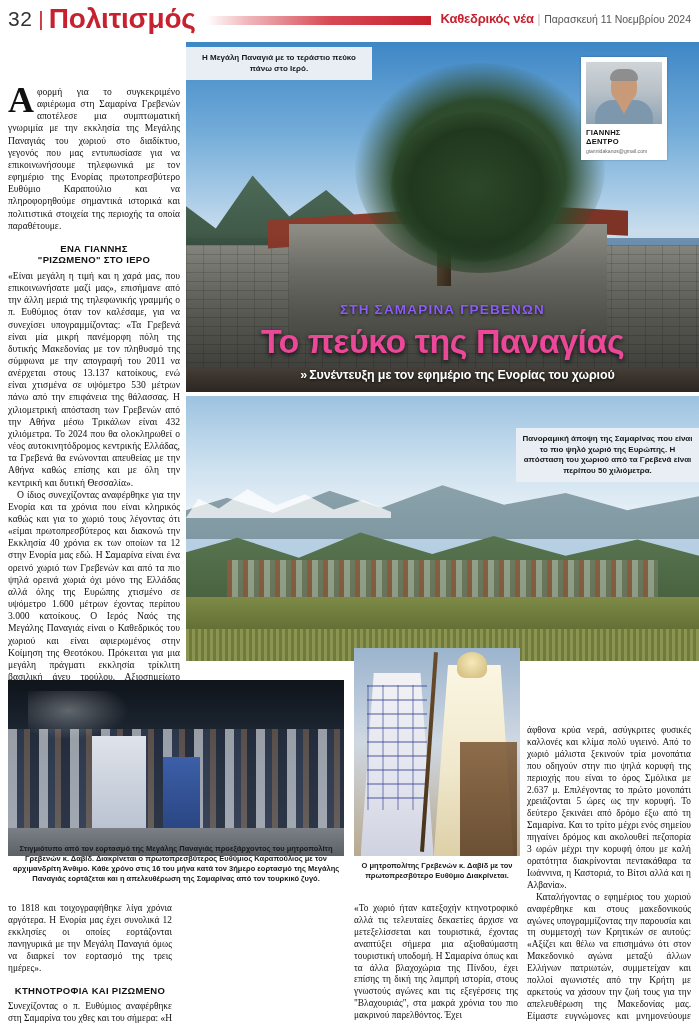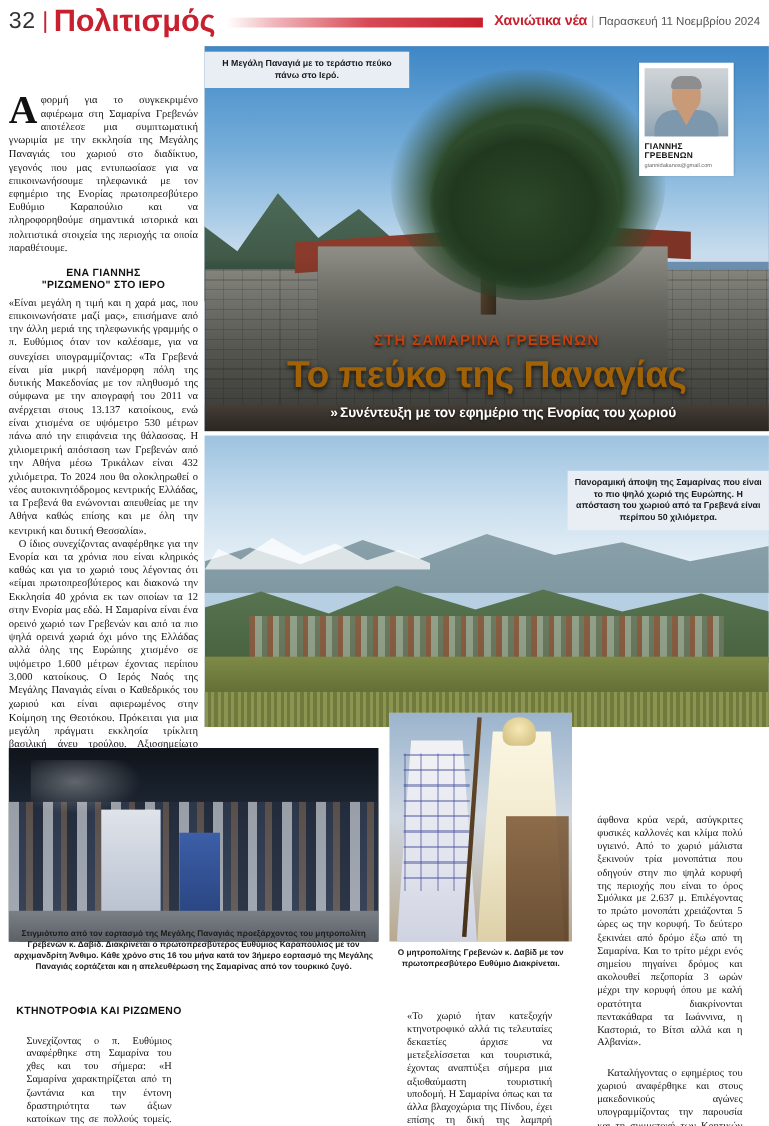--- a/index.html
+++ b/index.html
@@ -246,33 +246,33 @@
 
   
   .kicker {
     position: absolute;
     left: 186px; top: 302px;
     width: 513px;
     text-align: center;
     font-family: "Liberation Sans", sans-serif;
     font-size: 13.5px;
     font-weight: bold;
-    color: #c2410c;
+    color: #8b5cf6;
     letter-spacing: 1.2px;
     text-shadow: 0 1px 3px rgba(0,0,0,.85);
   }
   .headline {
     position: absolute;
     left: 186px; top: 322px;
     width: 513px;
     text-align: center;
     font-family: "Liberation Sans", sans-serif;
     font-size: 34px;
     font-weight: bold;
-    color: #a16207;
+    color: #ec4899;
     letter-spacing: -0.5px;
     line-height: 38px;
     text-shadow: 0 2px 5px rgba(0,0,0,.8);
   }
   .deck {
     position: absolute;
     left: 186px; top: 368px;
     width: 513px;
     text-align: center;
     font-family: "Liberation Sans", sans-serif;
@@ -450,34 +450,34 @@
   .col-b2 { position: absolute; left: 180px; top: 903px; width: 164px; }
   .col-b3 { position: absolute; left: 354px; top: 903px; width: 164px; }
   .col-b4 { position: absolute; left: 527px; top: 725px; width: 164px; }
 
   .body-text-sm {
     font-family: "Liberation Serif", serif;
     font-size: 9.4px;
     line-height: 11.9px;
     text-align: justify;
     color: #111;
-    margin: 16px;
+    margin: 0;
   }
   .body-text-sm + .body-text-sm { text-indent: 9px; }
 </style>
 </head>
 <body>
 
 <div class="masthead">
   <span class="page-number">32</span>
   <span class="mast-pipe">|</span>
   <span class="section-name">Πολιτισμός</span>
   <span class="mast-rule"></span>
   <span class="mast-right">
-    <span class="paper-name">Χανιώτικα νέα</span>
+    <span class="paper-name">Καθεδρικός νέα</span>
     <span class="mast-sep">|</span>
     <span class="paper-date">Παρασκευή 11 Νοεμβρίου 2024</span>
   </span>
 </div>
 
 <div class="col-left">
   <p class="body-text dropcap">Αφορμή για το συγκεκριμένο αφιέρωμα στη Σαμαρίνα Γρεβενών αποτέλεσε μια συμπτωματική γνωριμία με την εκκλησία της Μεγάλης Παναγιάς του χωριού στο διαδίκτυο, γεγονός που μας εντυπωσίασε για να επικοινωνήσουμε τηλεφωνικά με τον εφημέριο της Ενορίας πρωτοπρεσβύτερο Ευθύμιο Καραπούλιο και να πληροφορηθούμε σημαντικά ιστορικά και πολιτιστικά στοιχεία της περιοχής τα οποία παραθέτουμε.</p>
   <div class="subhead">
     <span>ΕΝΑ ΓΙΑΝΝΗΣ</span><br>
     <span>"ΡΙΖΩΜΕΝΟ" ΣΤΟ ΙΕΡΟ</span>
@@ -504,21 +504,21 @@
 
 <div class="author-card">
   <div class="author-photo">
     <div class="author-body"></div>
     <div class="author-collar"></div>
     <div class="author-head"></div>
     <div class="author-hair"></div>
   </div>
   <div class="author-name">
     <span>ΓΙΑΝΝΗΣ</span><br>
-    <span>ΓΡΕΒΕΝΩΝ</span>
+    <span>ΔΕΝΤΡΟ</span>
   </div>
   <div class="author-mail">giannidakanos@gmail.com</div>
 </div>
 
 <div class="kicker">ΣΤΗ  ΣΑΜΑΡΙΝΑ ΓΡΕΒΕΝΩΝ</div>
 <div class="headline">Το πεύκο της Παναγίας</div>
 <div class="deck">
   <span class="guillemet">»</span><span>Συνέντευξη με τον εφημέριο της Ενορίας του χωριού</span>
 </div>
 
@@ -549,20 +549,21 @@
   <div class="pb-figL"></div>
   <div class="pb-crossL"></div>
   <div class="pb-figR"></div>
   <div class="pb-staff"></div>
   <div class="pb-mitre"></div>
   <div class="pb-chair"></div>
 </div>
 <div class="cap-bishops">Ο μητροπολίτης Γρεβενών κ. Δαβίδ με τον πρωτοπρεσβύτερο Ευθύμιο Διακρίνεται.</div>
 
 <div class="col-b1">
+  <p class="body-text-sm">το 1818 και τοιχογραφήθηκε λίγα χρόνια αργότερα. Η Ενορία μας έχει συνολικά 12 εκκλησίες οι οποίες εορτάζονται πανηγυρικά με την Μεγάλη Παναγιά όμως να διαρκεί τον εορτασμό της τρεις ημέρες».</p>
   <div class="subhead">ΚΤΗΝΟΤΡΟΦΙΑ ΚΑΙ ΡΙΖΩΜΕΝΟ</div>
   <p class="body-text-sm">Συνεχίζοντας ο π. Ευθύμιος αναφέρθηκε στη Σαμαρίνα του χθες και του σήμερα: «Η Σαμαρίνα χαρακτηρίζεται από τη ζωντάνια και την έντονη δραστηριότητα των άξιων κατοίκων της σε πολλούς τομείς. Οι Σαμαριναίοι με πολυσχιδή παρουσία στην σύγχρονη ελληνική ζωή και πραγματικότητα, διατηρούν το αγαπημένο τους χωριό  ως αντίληψη ζωής, ανακαινίζουν τις πατρογονικές τους οικίες και μεταλαμπαδεύουν στα παιδιά τους τις παραδόσεις τα ήθη και έθιμα», τόνισε και πρόσθεσε:</p>
 </div>
 
 <div class="col-b2">
   <p class="body-text-sm"></p>
 </div>
 
 <div class="col-b3">
   <p class="body-text-sm">«Το χωριό ήταν κατεξοχήν κτηνοτροφικό αλλά τις τελευταίες δεκαετίες άρχισε να μετεξελίσσεται και τουριστικά, έχοντας αναπτύξει σήμερα μια αξιοθαύμαστη τουριστική υποδομή. Η Σαμαρίνα όπως και τα άλλα βλαχοχώρια της Πίνδου, έχει επίσης τη δική της λαμπρή ιστορία, στους γνωστούς αγώνες και τις εξεγέρσεις της "Βλαχουριάς", στα μακρά χρόνια του πιο μακρινού παρελθόντος. Έχει</p>

